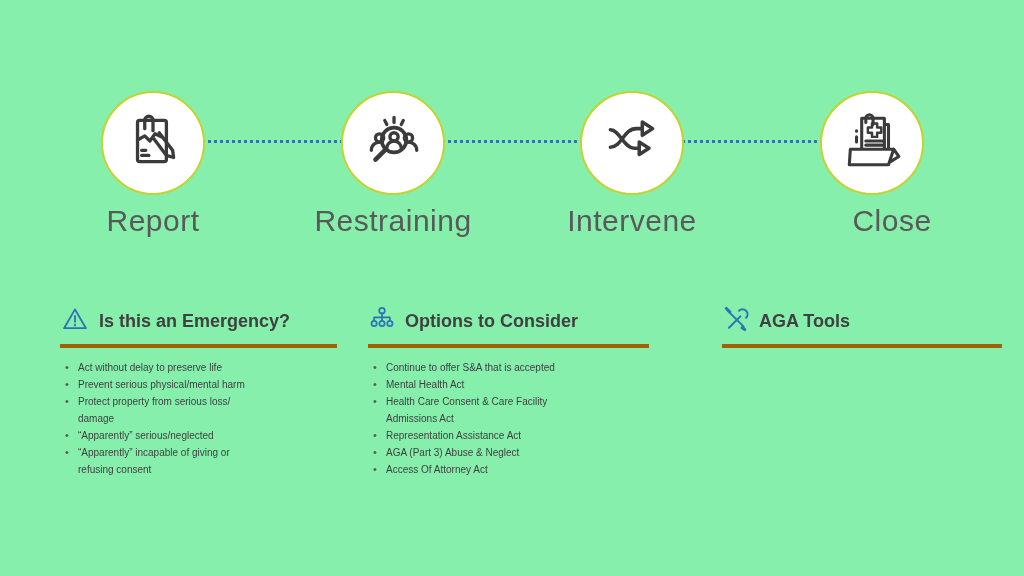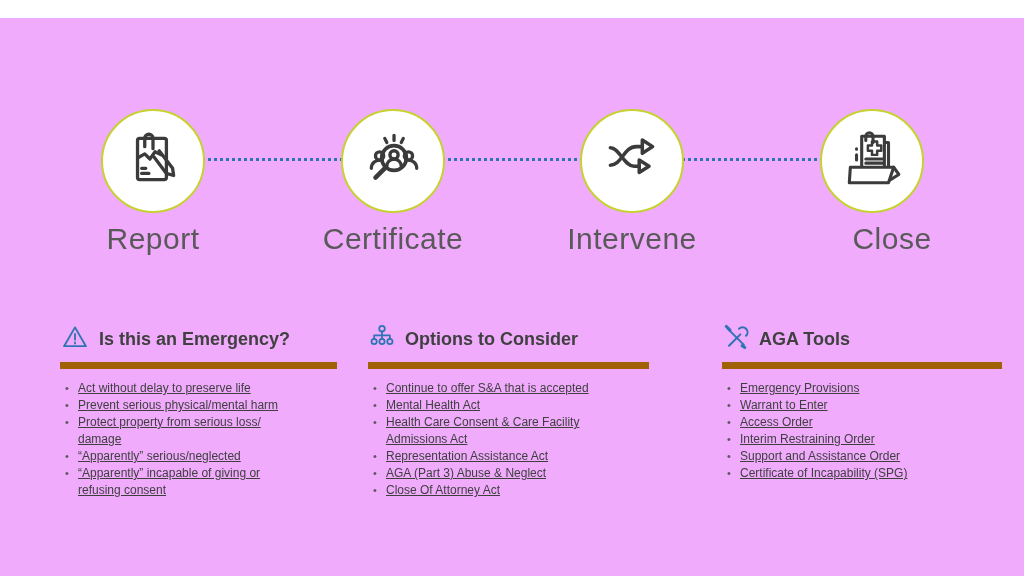--- a/index.html
+++ b/index.html
@@ -3,21 +3,21 @@
 <meta charset="utf-8">
 <style>
   * { margin:0; padding:0; box-sizing:border-box; }
   html,body { width:1024px; height:576px; }
   body {
     font-family:"Liberation Sans","DejaVu Sans",sans-serif;
     background:#ffffff;
     position:relative;
     overflow:hidden;
   }
-  .slide { position:absolute; inset:0; background:#f0abfc;margin-top:18px; }
+  .slide { position:absolute; inset:0; background:#86efac; }
 
   
   .connector {
     position:absolute; left:160px; top:140px; width:706px; height:3px;
     background:repeating-linear-gradient(to right,#2e74b5 0 3px,transparent 3px 6px);
   }
   .step-circle {
     position:absolute; top:91px; width:104px; height:104px;
     border:2.5px solid #c5d22f; border-radius:50%;
     background:#ffffff; display:flex; align-items:center; justify-content:center;
@@ -38,32 +38,31 @@
   .step-label.l3 { left:772px; }
 
   
   .col { position:absolute; top:305px; }
   .col.k0 { left:60px;  width:277px; }
   .col.k1 { left:368px; width:281px; }
   .col.k2 { left:722px; width:280px; }
 
   .col-head {
     display:flex; align-items:center; gap:9px;
-    padding-bottom:7px; border-bottom:7px solid #a16207;
+    padding-bottom:7px; border-bottom:4px solid #a16207;
     min-height:37px;
   }
   .col-head svg { flex:0 0 auto; }
   .col-title { font-size:18px; font-weight:bold; color:#404040; }
 
   ul.col-list { list-style:none; margin-top:11px; }
   ul.col-list li {
     position:relative; padding-left:18px;
-    font-size:12px; line-height:17px; color:#3f3f3f;
+    font-size:10px; line-height:17px; color:#3f3f3f;
     white-space:pre-line;
-    text-decoration:underline;
   }
   ul.col-list li::before {
     content:"\2022"; position:absolute; left:5px; top:0;
     color:#595959; font-size:11px; line-height:17px;
   }
 
   .ic-dark { stroke:#3b3b3b; fill:none; stroke-linecap:round; stroke-linejoin:round; }
   .ic-blue { stroke:#2e74b5; fill:none; stroke-linecap:round; stroke-linejoin:round; }
 </style>
 </head>
@@ -128,21 +127,21 @@
           <path d="M32,15 h5 v4 h4 v5 h-4 v4 h-5 v-4 h-4 v-5 h4 z" stroke-width="2.4"></path>
           <path d="M26,32 h16 M26,36 h16 M17,22 v0.5 M17,28 v5"></path>
           <path d="M11,40 H53 L48,55 H10 Z" fill="#ffffff"></path>
           <path d="M53,40 l5,7 l-8,5"></path>
         </g>
       </svg>
     </span>
   </div>
 
   <div class="step-label l0">Report</div>
-  <div class="step-label l1">Certificate</div>
+  <div class="step-label l1">Restraining</div>
   <div class="step-label l2">Intervene</div>
   <div class="step-label l3">Close</div>
 
   <div class="col k0">
     <div class="col-head">
       <span>
         <svg viewBox="0 0 32 32" width="30" height="28">
           <g class="ic-blue" stroke-width="2.1">
             <path d="M16,5 L28.5,26.5 H3.5 Z"></path>
             <path d="M16,12.5 V19 M16,22.3 v1.2"></path>
@@ -177,41 +176,33 @@
       </span>
       <span class="col-title">Options to Consider</span>
     </div>
     <ul class="col-list">
         <li>Continue to offer S&amp;A that is accepted</li>
         <li>Mental Health Act</li>
         <li>Health Care Consent &amp; Care Facility
 Admissions Act</li>
         <li>Representation Assistance Act</li>
         <li>AGA (Part 3) Abuse &amp; Neglect</li>
-        <li>Close Of Attorney Act</li>
+        <li>Access Of Attorney Act</li>
       </ul>
   </div>
 
   <div class="col k2">
     <div class="col-head">
       <span>
         <svg viewBox="0 0 32 32" width="28" height="28">
           <g class="ic-blue" stroke-width="2.3">
             <path d="M8,26 L21,13 M21,13 m-1.5,-6.5 a5.5,5.5 0 1 1 8,8"></path>
             <path d="M7,7 L25,25"></path>
             <path d="M5,4 l4,4" stroke-width="3.6"></path>
             <path d="M23,26 l3,2" stroke-width="3.6"></path>
           </g>
         </svg>
       </span>
       <span class="col-title">AGA Tools</span>
     </div>
-    <ul class="col-list">
-        <li>Emergency Provisions</li>
-        <li>Warrant to Enter</li>
-        <li>Access Order</li>
-        <li>Interim Restraining Order</li>
-        <li>Support and Assistance Order</li>
-        <li>Certificate of Incapability (SPG)</li>
-      </ul>
   </div>
 
 </div>
 
 </body></html>

